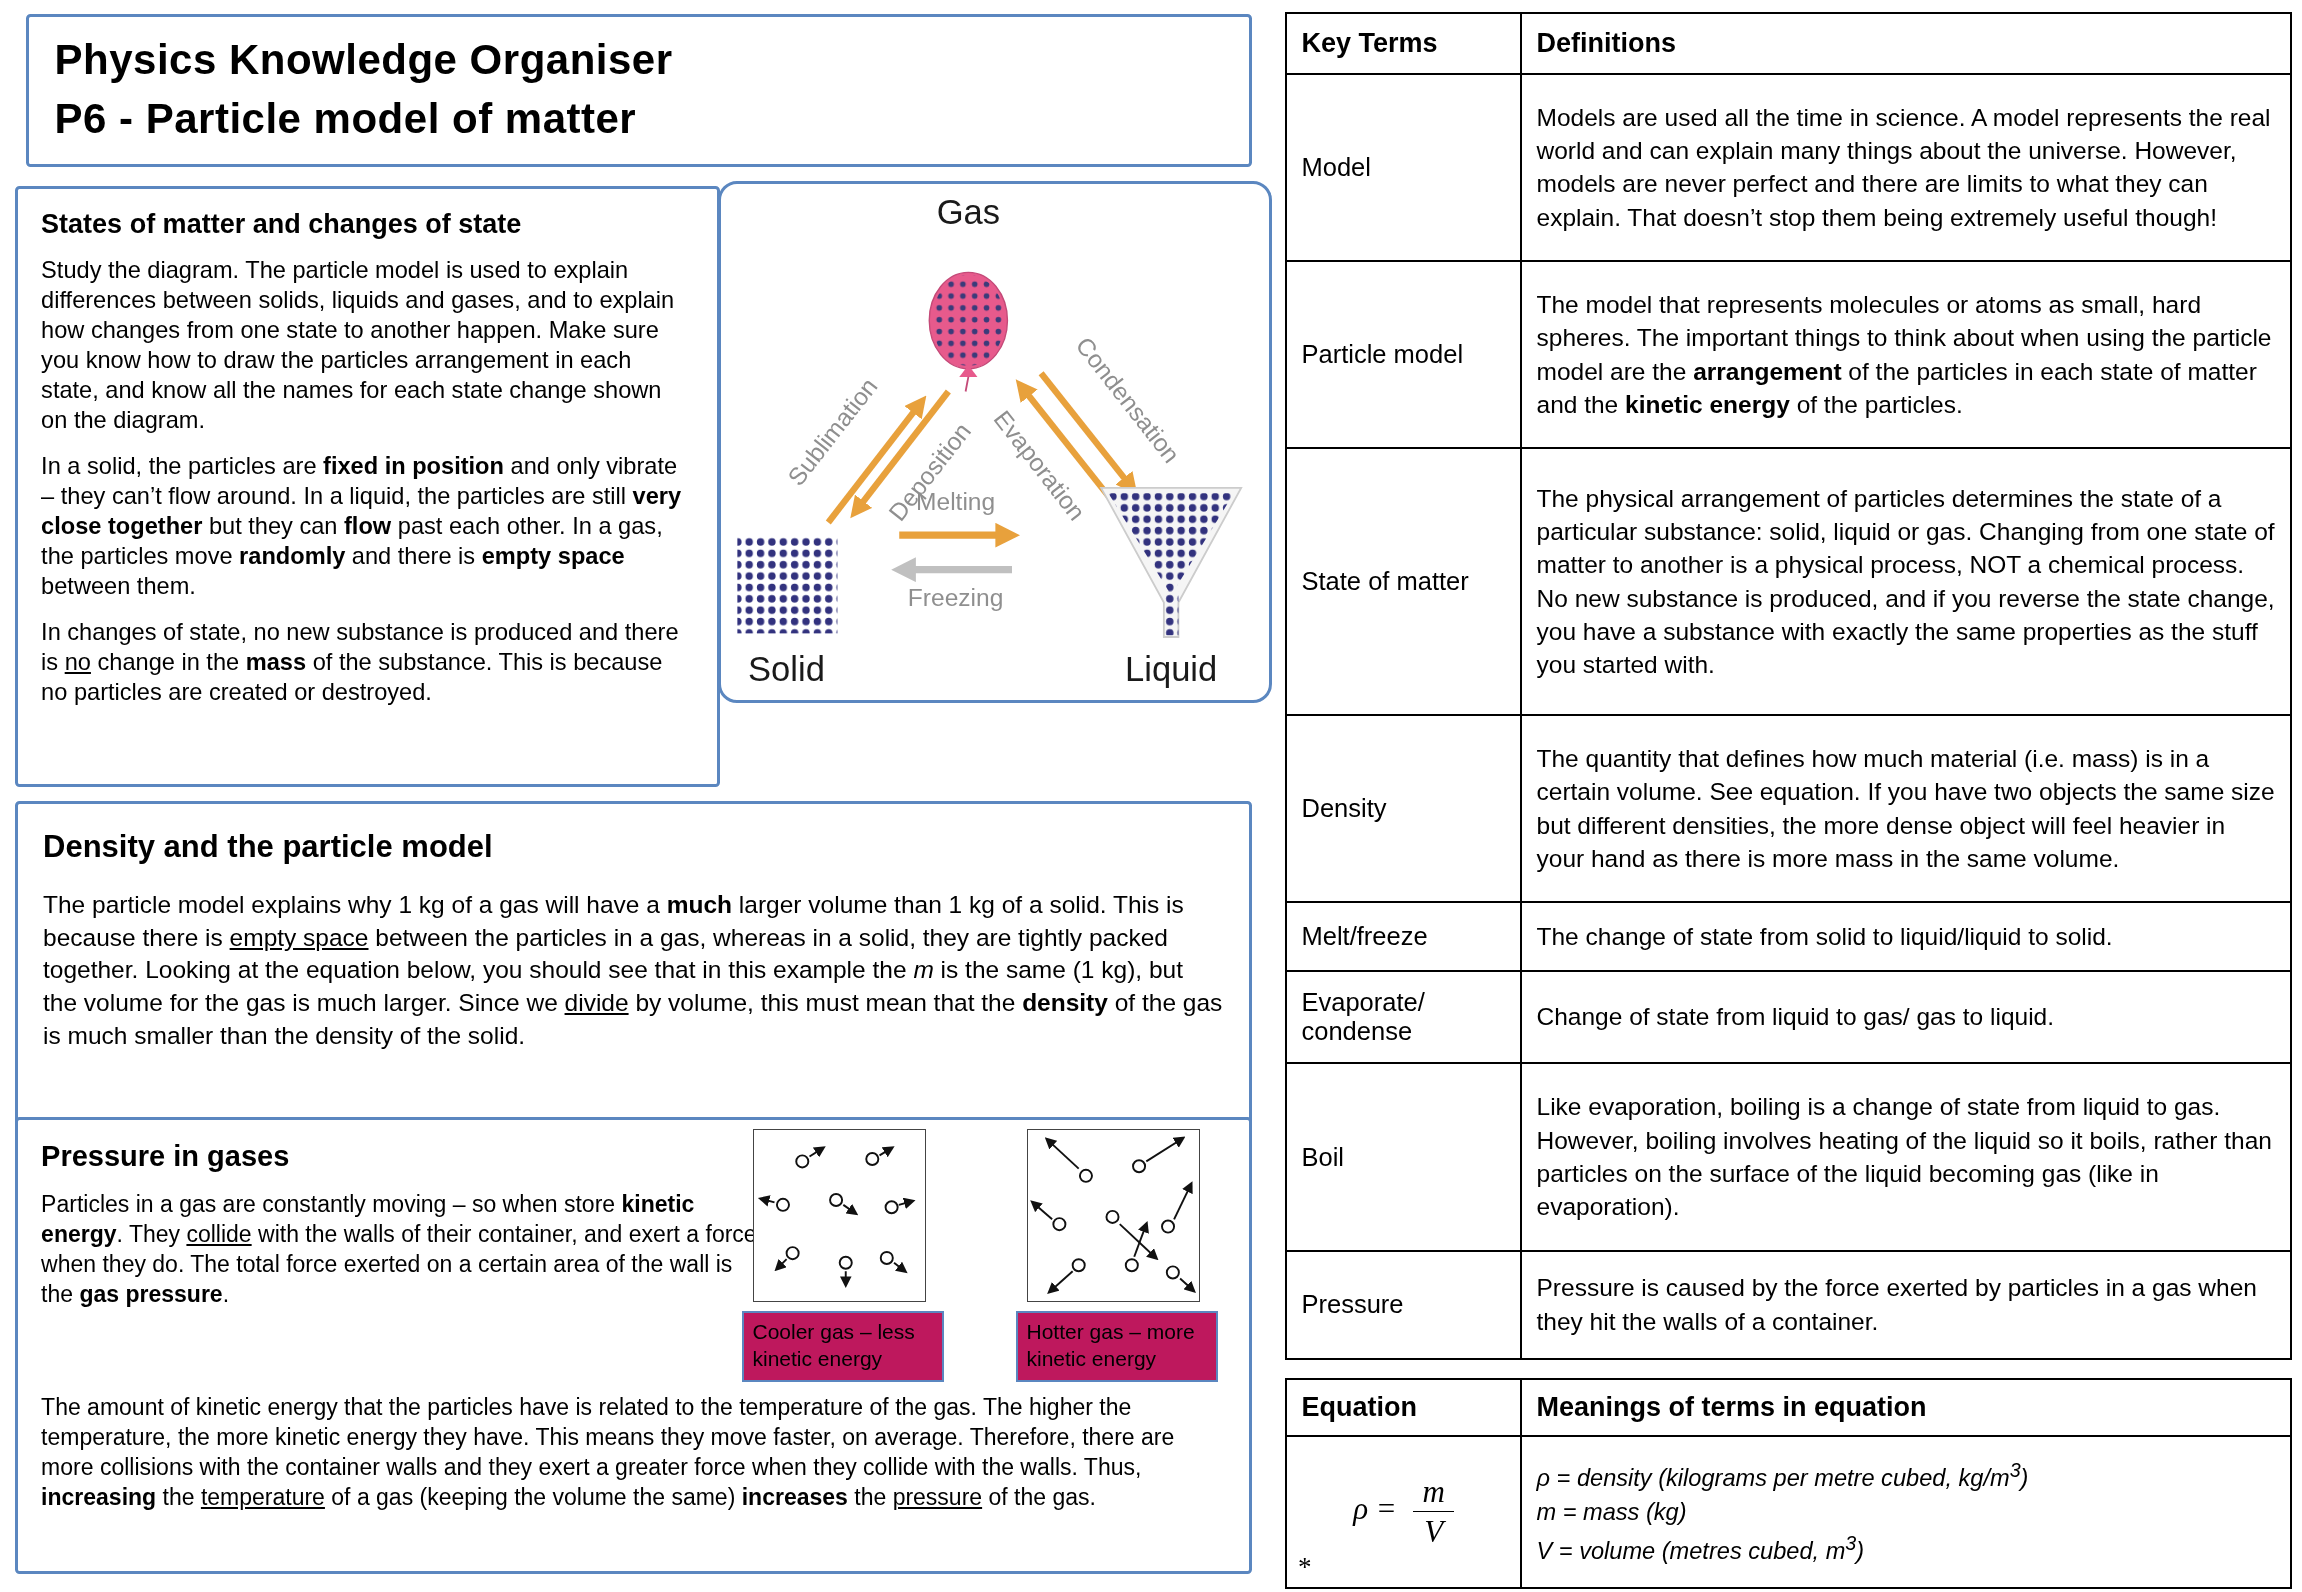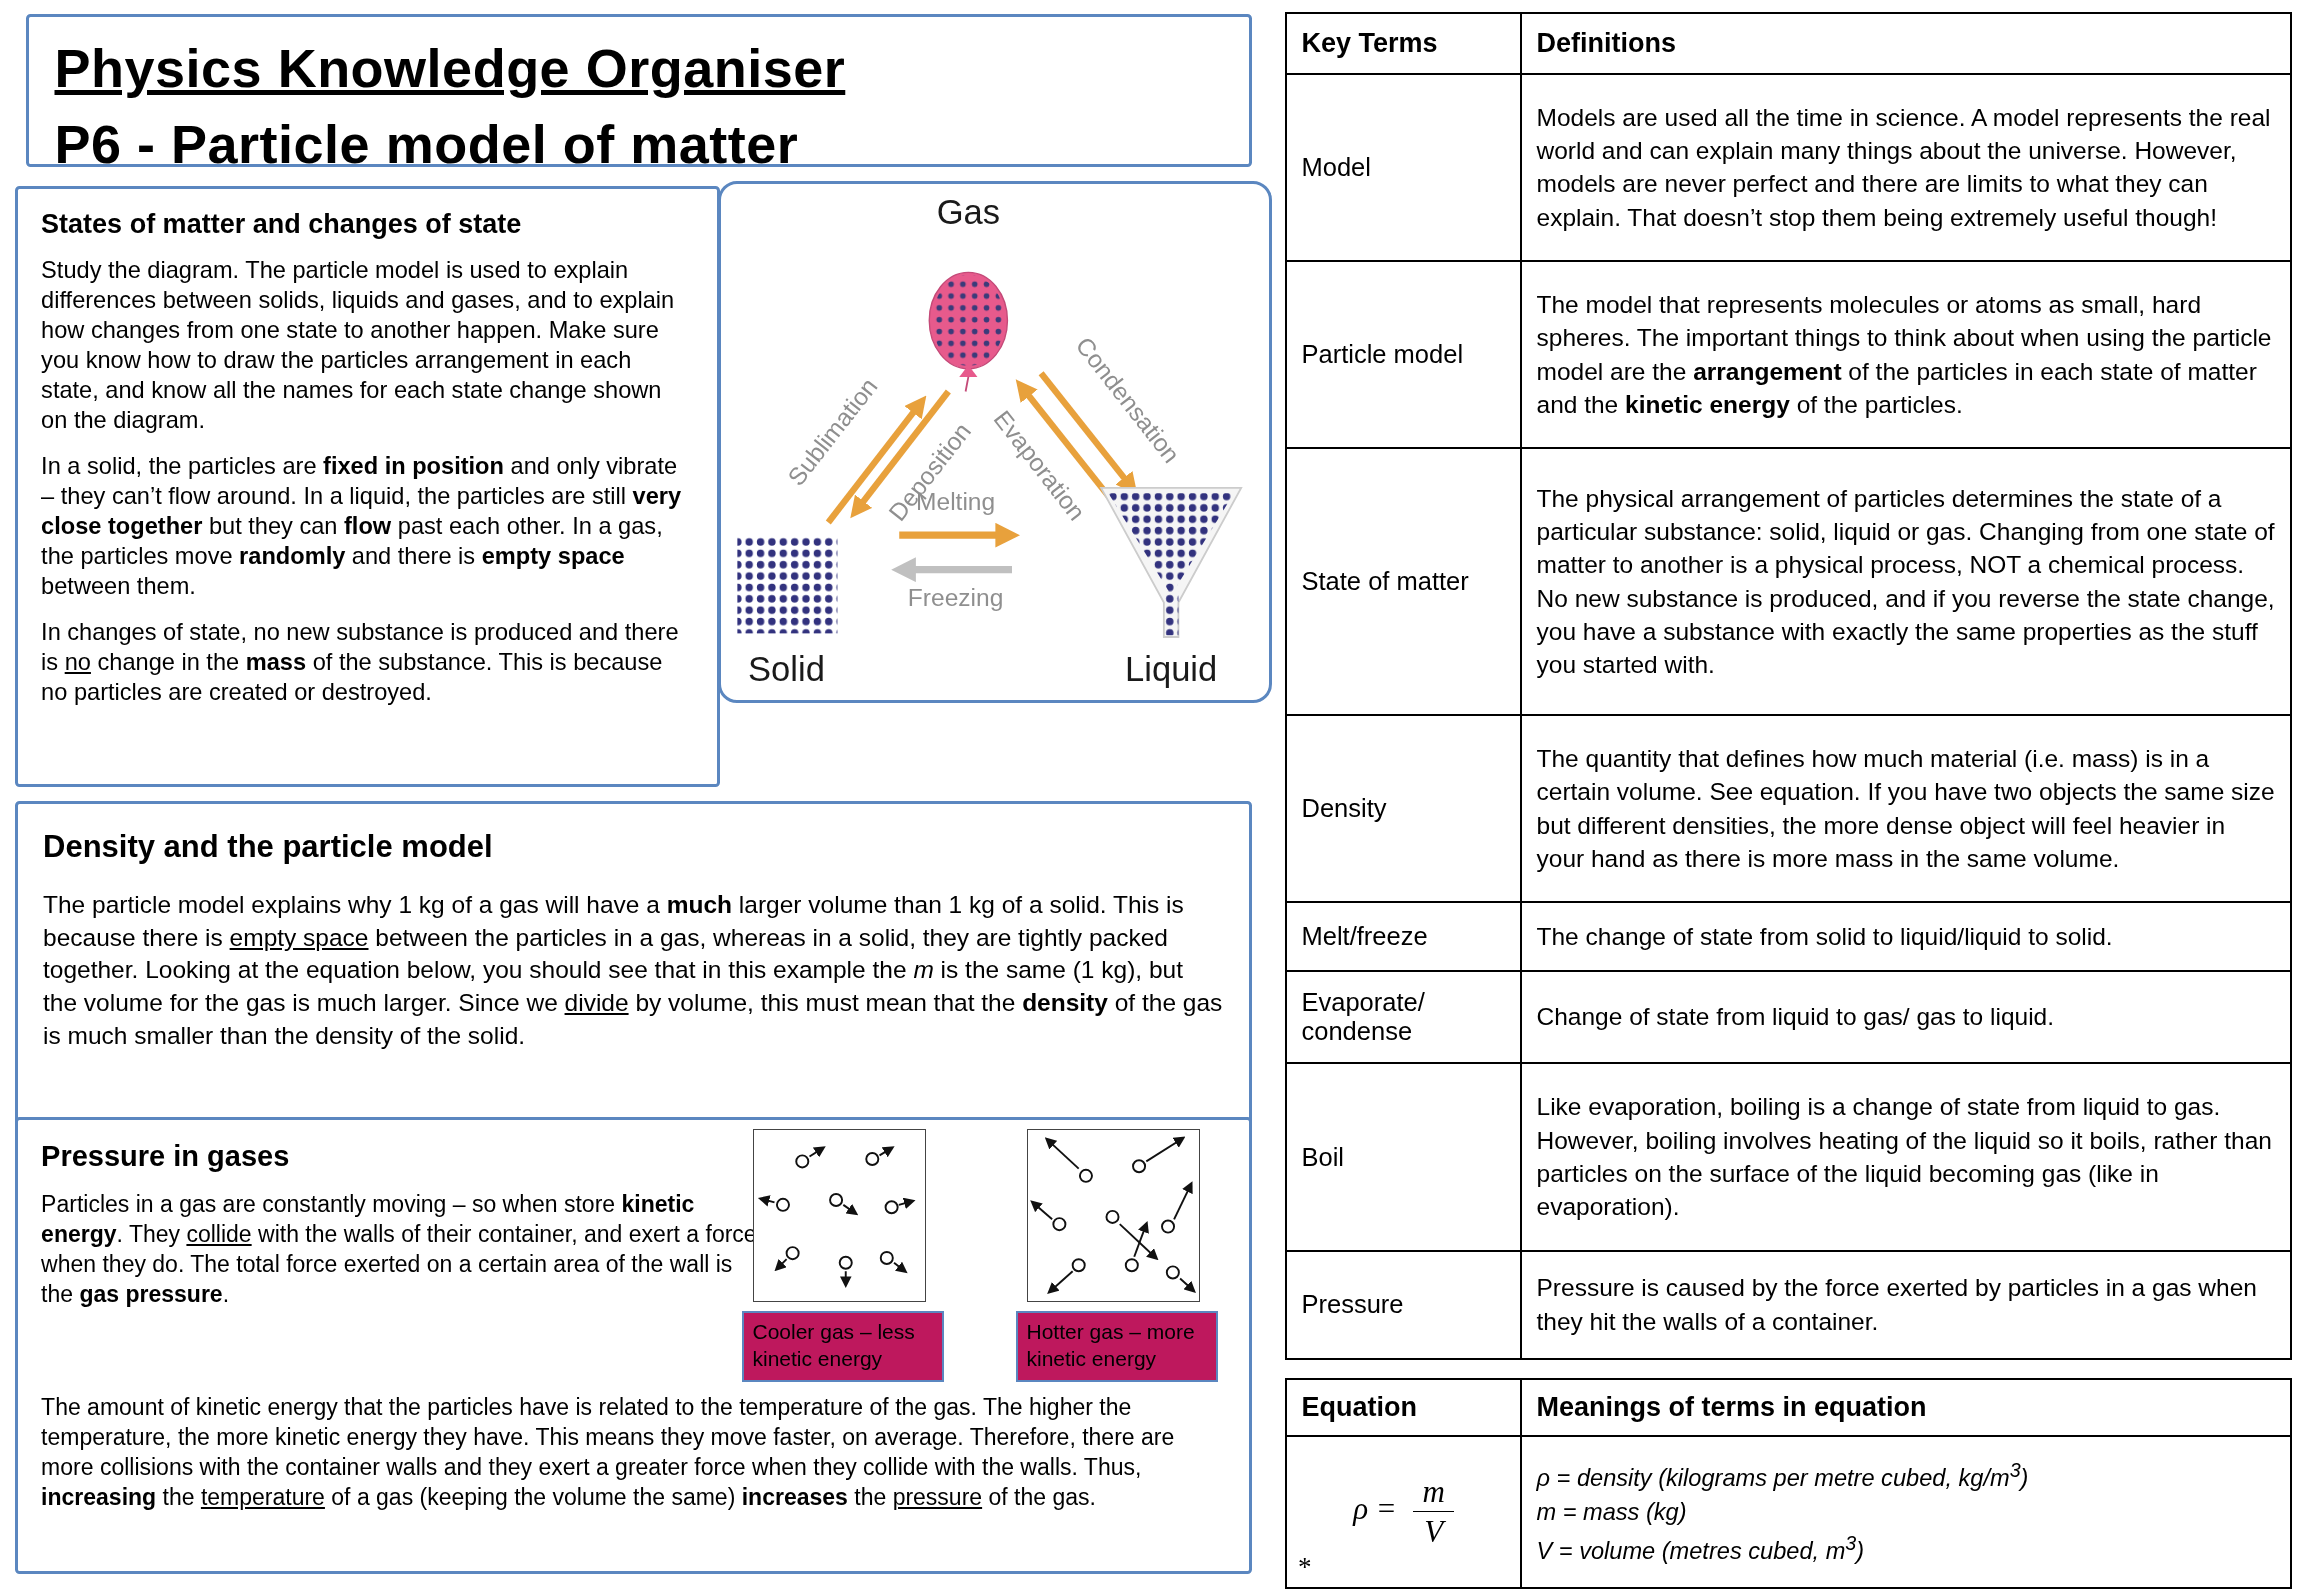--- a/index.html
+++ b/index.html
@@ -18,21 +18,21 @@
     background:#fff;
     overflow:hidden;
   }
   b, .b { font-weight:bold; }
   .u { text-decoration:underline; }
   .i { font-style:italic; }
 
   
   #title-box { left:26px; top:13.6px; width:1226px; height:153px; padding:14.5px 25.5px; }
   #title-box .t {
-    font-size:54px; font-weight:bold; text-decoration:underline; line-height:1.4;
+    font-size:42px; font-weight:bold; line-height:1.4;
     letter-spacing:0.5px;
   }
 
   
   #states-box { left:14.5px; top:186px; width:705px; height:601px; padding:18px 23.6px; font-size:23.6px; line-height:1.27; }
   #states-box h2 { font-size:27px; font-weight:bold; margin-bottom:14.5px; }
   #states-box p { margin-bottom:16.4px; }
 
   
   #diagram-box { left:718px; top:181px; width:554px; height:522px;border-radius:19px; }

